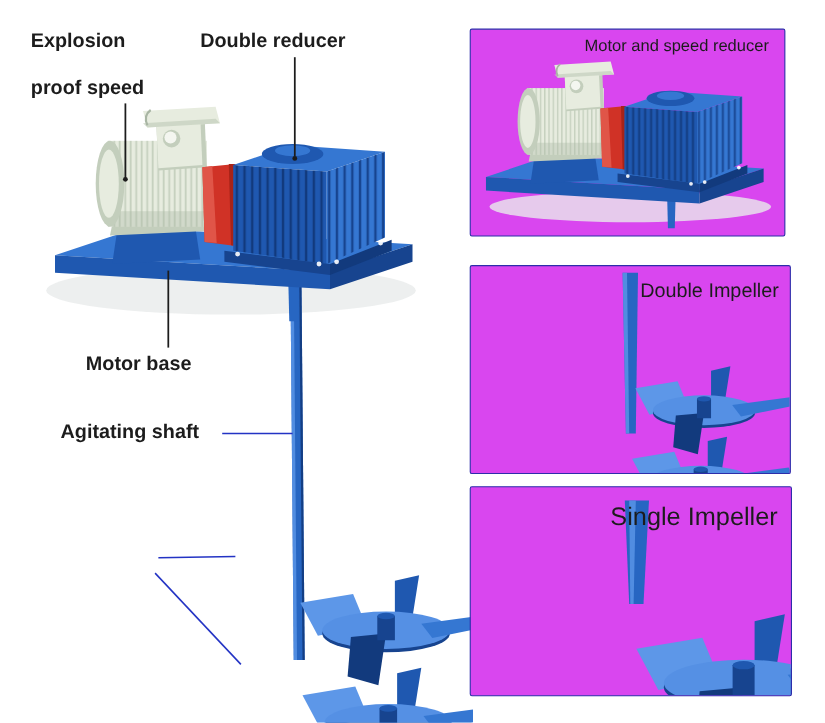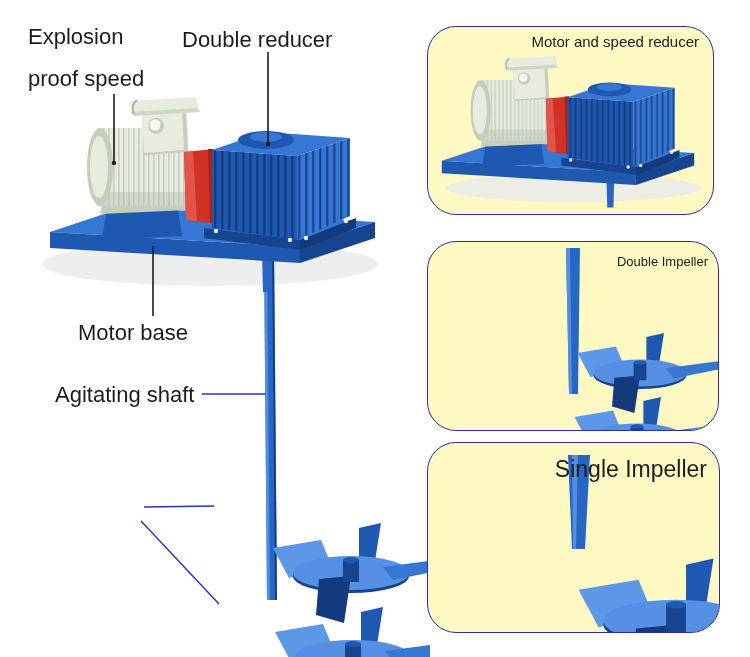--- a/index.html
+++ b/index.html
@@ -25,28 +25,28 @@
   .f-motor-s{fill:var(--motor-shade);}
   .f-motor-d{fill:var(--motor-dark);}
   .f-shadow{fill:var(--shadow);}
   .f-white{fill:#ffffff;}
   .lk{stroke:var(--label-text);stroke-width:1.6;fill:none;}
   .lb{stroke:var(--leader-blue);stroke-width:1.4;fill:none;}
   .dot{fill:var(--label-text);}
   .hook{stroke:var(--motor-dark);stroke-width:2;fill:none;}
 
   .lbl{
-    position:absolute;color:var(--label-text);font-size:22px;
-    line-height:1.2;white-space:nowrap;
+    position:absolute;color:var(--label-text);font-size:18px;
+    line-height:1.2;white-space:nowrap;font-weight:bold;
   }
   .lbl-two{line-height:42px;}
   .panel{
-    position:absolute;background:#fef9c3;
+    position:absolute;background:#d946ef;
     border:1.5px solid var(--panel-border);
-    border-radius:29px;overflow:hidden;
+    border-radius:2px;overflow:hidden;
   }
   .panel-art{position:absolute;left:0;top:0;width:100%;height:100%;}
   .panel-title{
     position:absolute;color:var(--label-text);white-space:nowrap;
   }
 </style>
 </head>
 <body>
 
 <div class="stage">
@@ -168,21 +168,21 @@
     <div class="panel-title" style="right:14px;top:6px;font-size:15px">Motor and speed reducer</div>
   </div>
 
   <div class="panel" style="left:427px;top:241px;width:290px;height:188px">
     <svg class="panel-art" viewBox="0 0 290 188">
       <polygon class="f-shaft" points="138,6 152,6 150,152 141,152"></polygon>
       <polygon class="f-blade" points="138,6 142,6 144,152 141,152" opacity="0.8"></polygon>
       <use href="#sym-impeller" x="-80" y="-56" width="190" height="112" transform="translate(212,131) scale(0.8)"></use>
       <use href="#sym-impeller" x="-80" y="-56" width="190" height="112" transform="translate(209,195) scale(0.8)"></use>
     </svg>
-    <div class="panel-title" style="right:10px;top:12px;font-size:13px">Double Impeller</div>
+    <div class="panel-title" style="right:10px;top:12px;font-size:18px">Double Impeller</div>
   </div>
 
   <div class="panel" style="left:427px;top:442px;width:291px;height:189px">
     <svg class="panel-art" viewBox="0 0 291 189">
       <polygon class="f-shaft" points="140,12 162,12 157,106 144,106"></polygon>
       <polygon class="f-blade" points="144,12 150,12 148,106 145,106" opacity="0.8"></polygon>
       <use href="#sym-impeller" x="-80" y="-56" width="190" height="112" transform="translate(248,178) scale(1.25)"></use>
     </svg>
     <div class="panel-title" style="right:12px;top:13px;font-size:23px">Single Impeller</div>
   </div>

